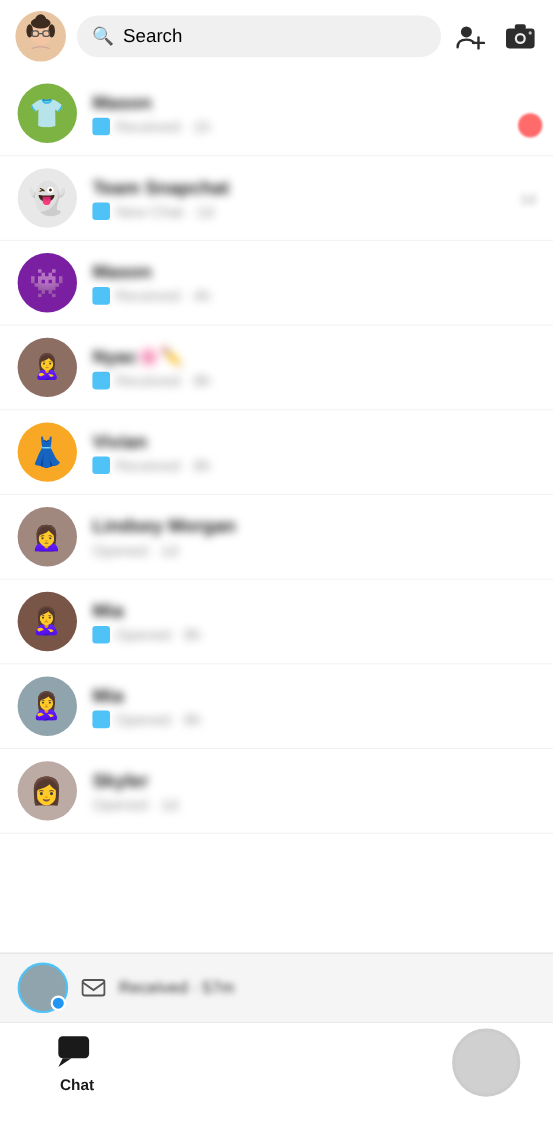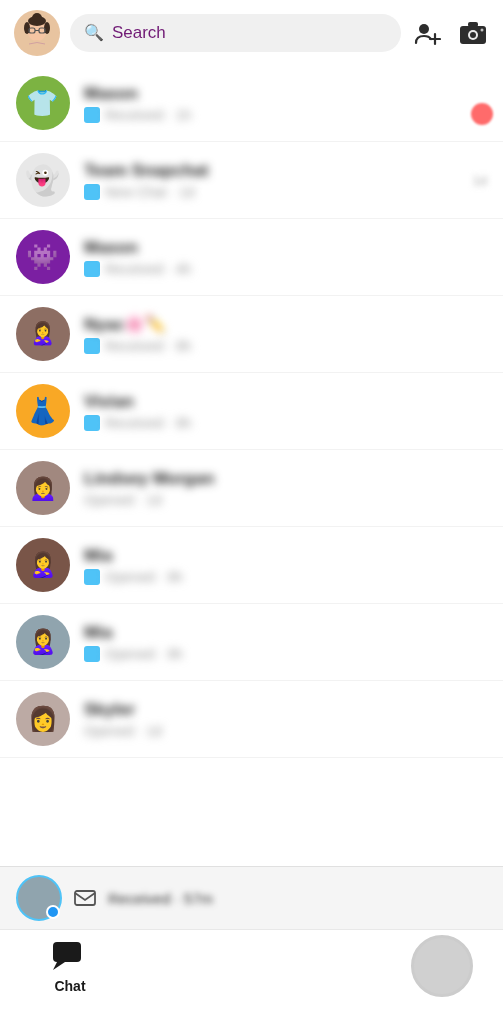--- a/index.html
+++ b/index.html
@@ -54,21 +54,21 @@
       padding: 0 14px;
       gap: 8px;
     }
 
     .search-icon {
       color: #999;
       font-size: 16px;
     }
 
     .search-placeholder {
-      color: #701a75;
+      color: #000000;
       font-size: 17px;
       font-weight: 400;
     }
 
     .header-icons {
       display: flex;
       gap: 14px;
       align-items: center;
     }
 

